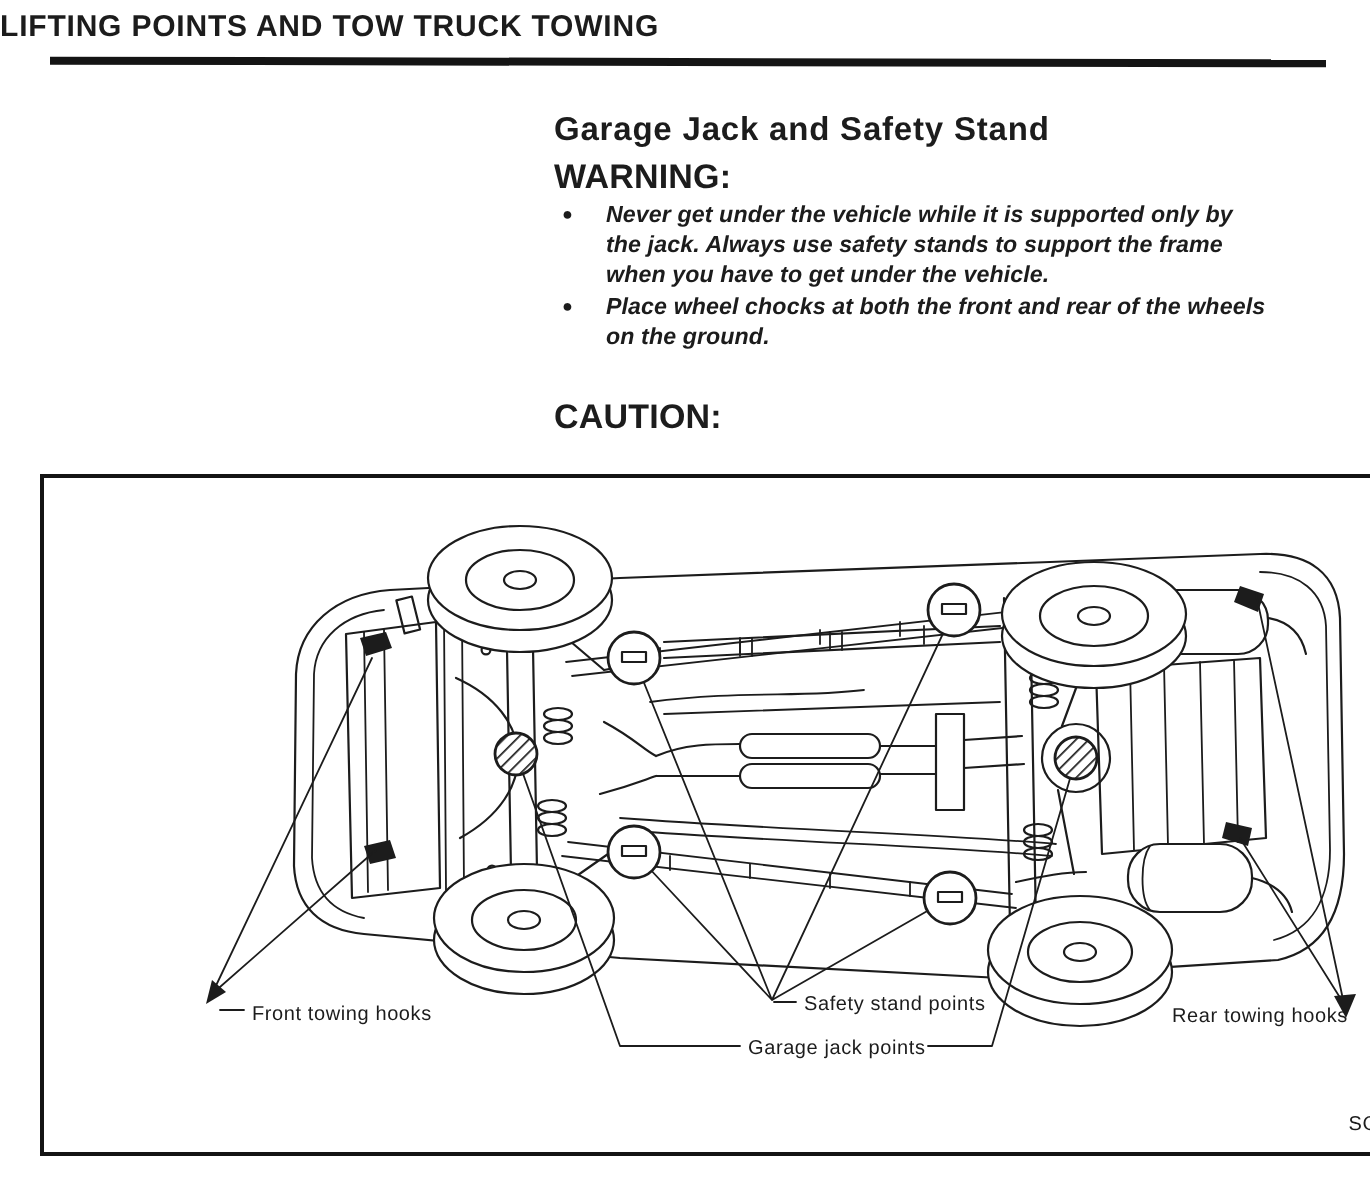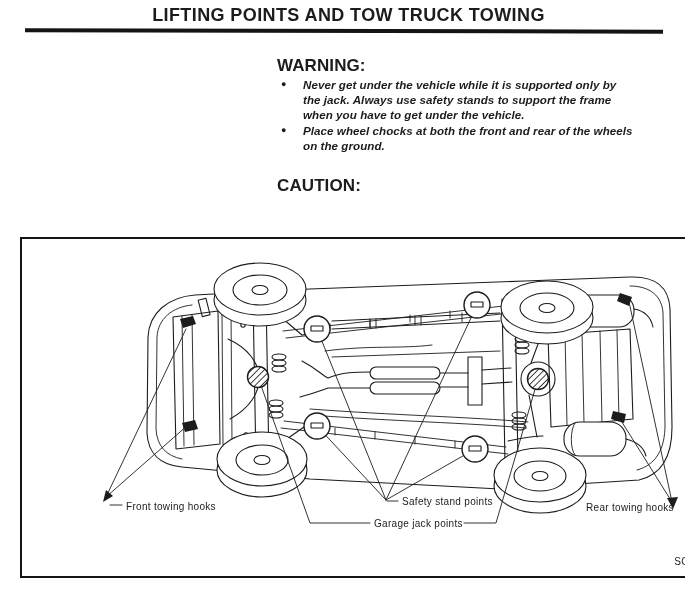--- a/index.html
+++ b/index.html
@@ -1,20 +1,20 @@
 <!DOCTYPE html>
 <html><head>
 <meta charset="utf-8">
 <style>
   html,body{margin:0;padding:0;background:#e8e8e8;}
   #page{position:relative;width:685px;height:600px;background:#ffffff;overflow:hidden;
         font-family:"Liberation Sans",sans-serif;color:#1c1c1c;}
   .abs{position:absolute;}
-  #header-title{top:5px;left:0;right:0;text-align:center;font-size:18px;font-weight:bold;
-                letter-spacing:.4px;padding-left:12px;}
+  #header-title{top:5px;left:0;right:0;font-size:15px;font-weight:bold;
+                letter-spacing:.4px;}
   #header-rule{top:29px;left:25px;width:638px;height:3.5px;background:#141414;transform:rotate(.12deg);}
   #content{top:56px;left:277px;width:404px;}
   #section-heading{font-size:16.5px;font-weight:bold;letter-spacing:.4px;margin:0 0 4px 0;}
   .lbl{font-size:17px;font-weight:bold;letter-spacing:.1px;}
   .body-txt{font-size:11.6px;font-weight:bold;line-height:15px;letter-spacing:.05px;white-space:pre-line;}
   .bullet-row{display:flex;margin-top:1px;}
   .bullet{width:22px;flex:0 0 22px;font-size:9px;line-height:15px;padding-left:4px;}
   .bullet-txt{width:378px;font-style:italic;}
   #caution-label{margin-top:23px;}
   #figure-box{top:237px;left:20px;width:643px;height:337px;border:2px solid #141414;background:#fff;padding-left:48px;}
@@ -28,20 +28,21 @@
 </style>
 </head>
 <body>
 
 <div id="page">
 
   <div id="header-title" class="abs">LIFTING POINTS AND TOW TRUCK TOWING</div>
   <div id="header-rule" class="abs"></div>
 
   <div id="content" class="abs">
+    <div id="section-heading">Garage Jack and Safety Stand</div>
     <div class="lbl">WARNING:</div>
     <div class="bullet-row">
       <span class="bullet">●</span>
       <span class="body-txt bullet-txt">Never get under the vehicle while it is supported only by
 the jack. Always use safety stands to support the frame
 when you have to get under the vehicle.</span>
     </div>
     <div class="bullet-row">
       <span class="bullet">●</span>
       <span class="body-txt bullet-txt">Place wheel chocks at both the front and rear of the wheels

